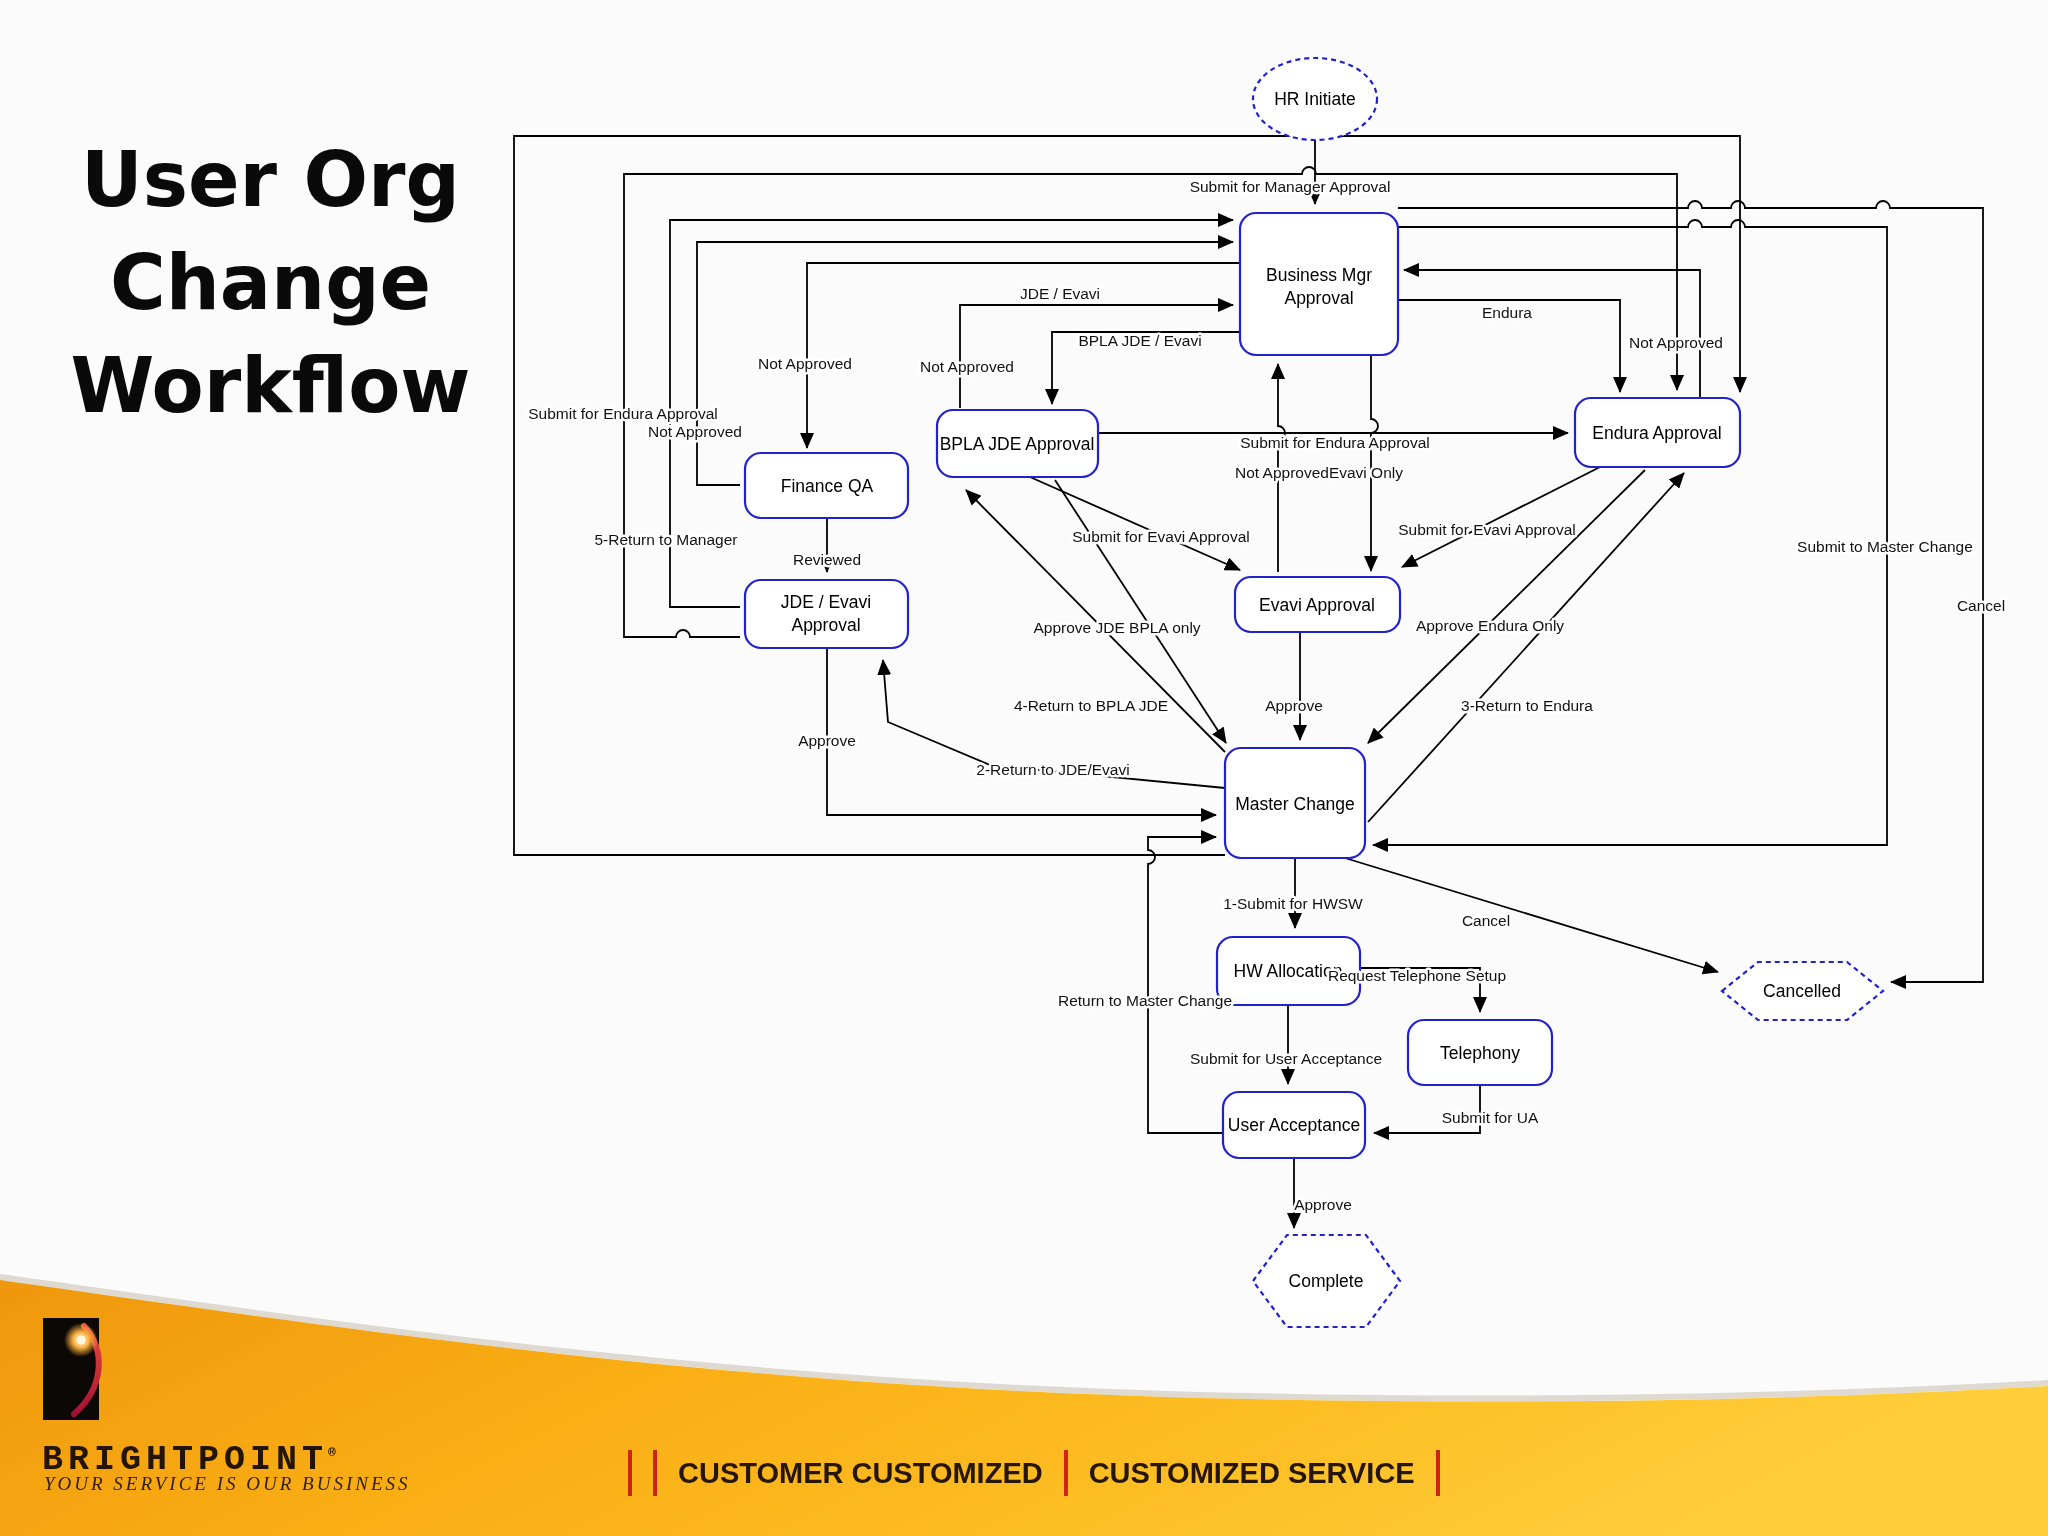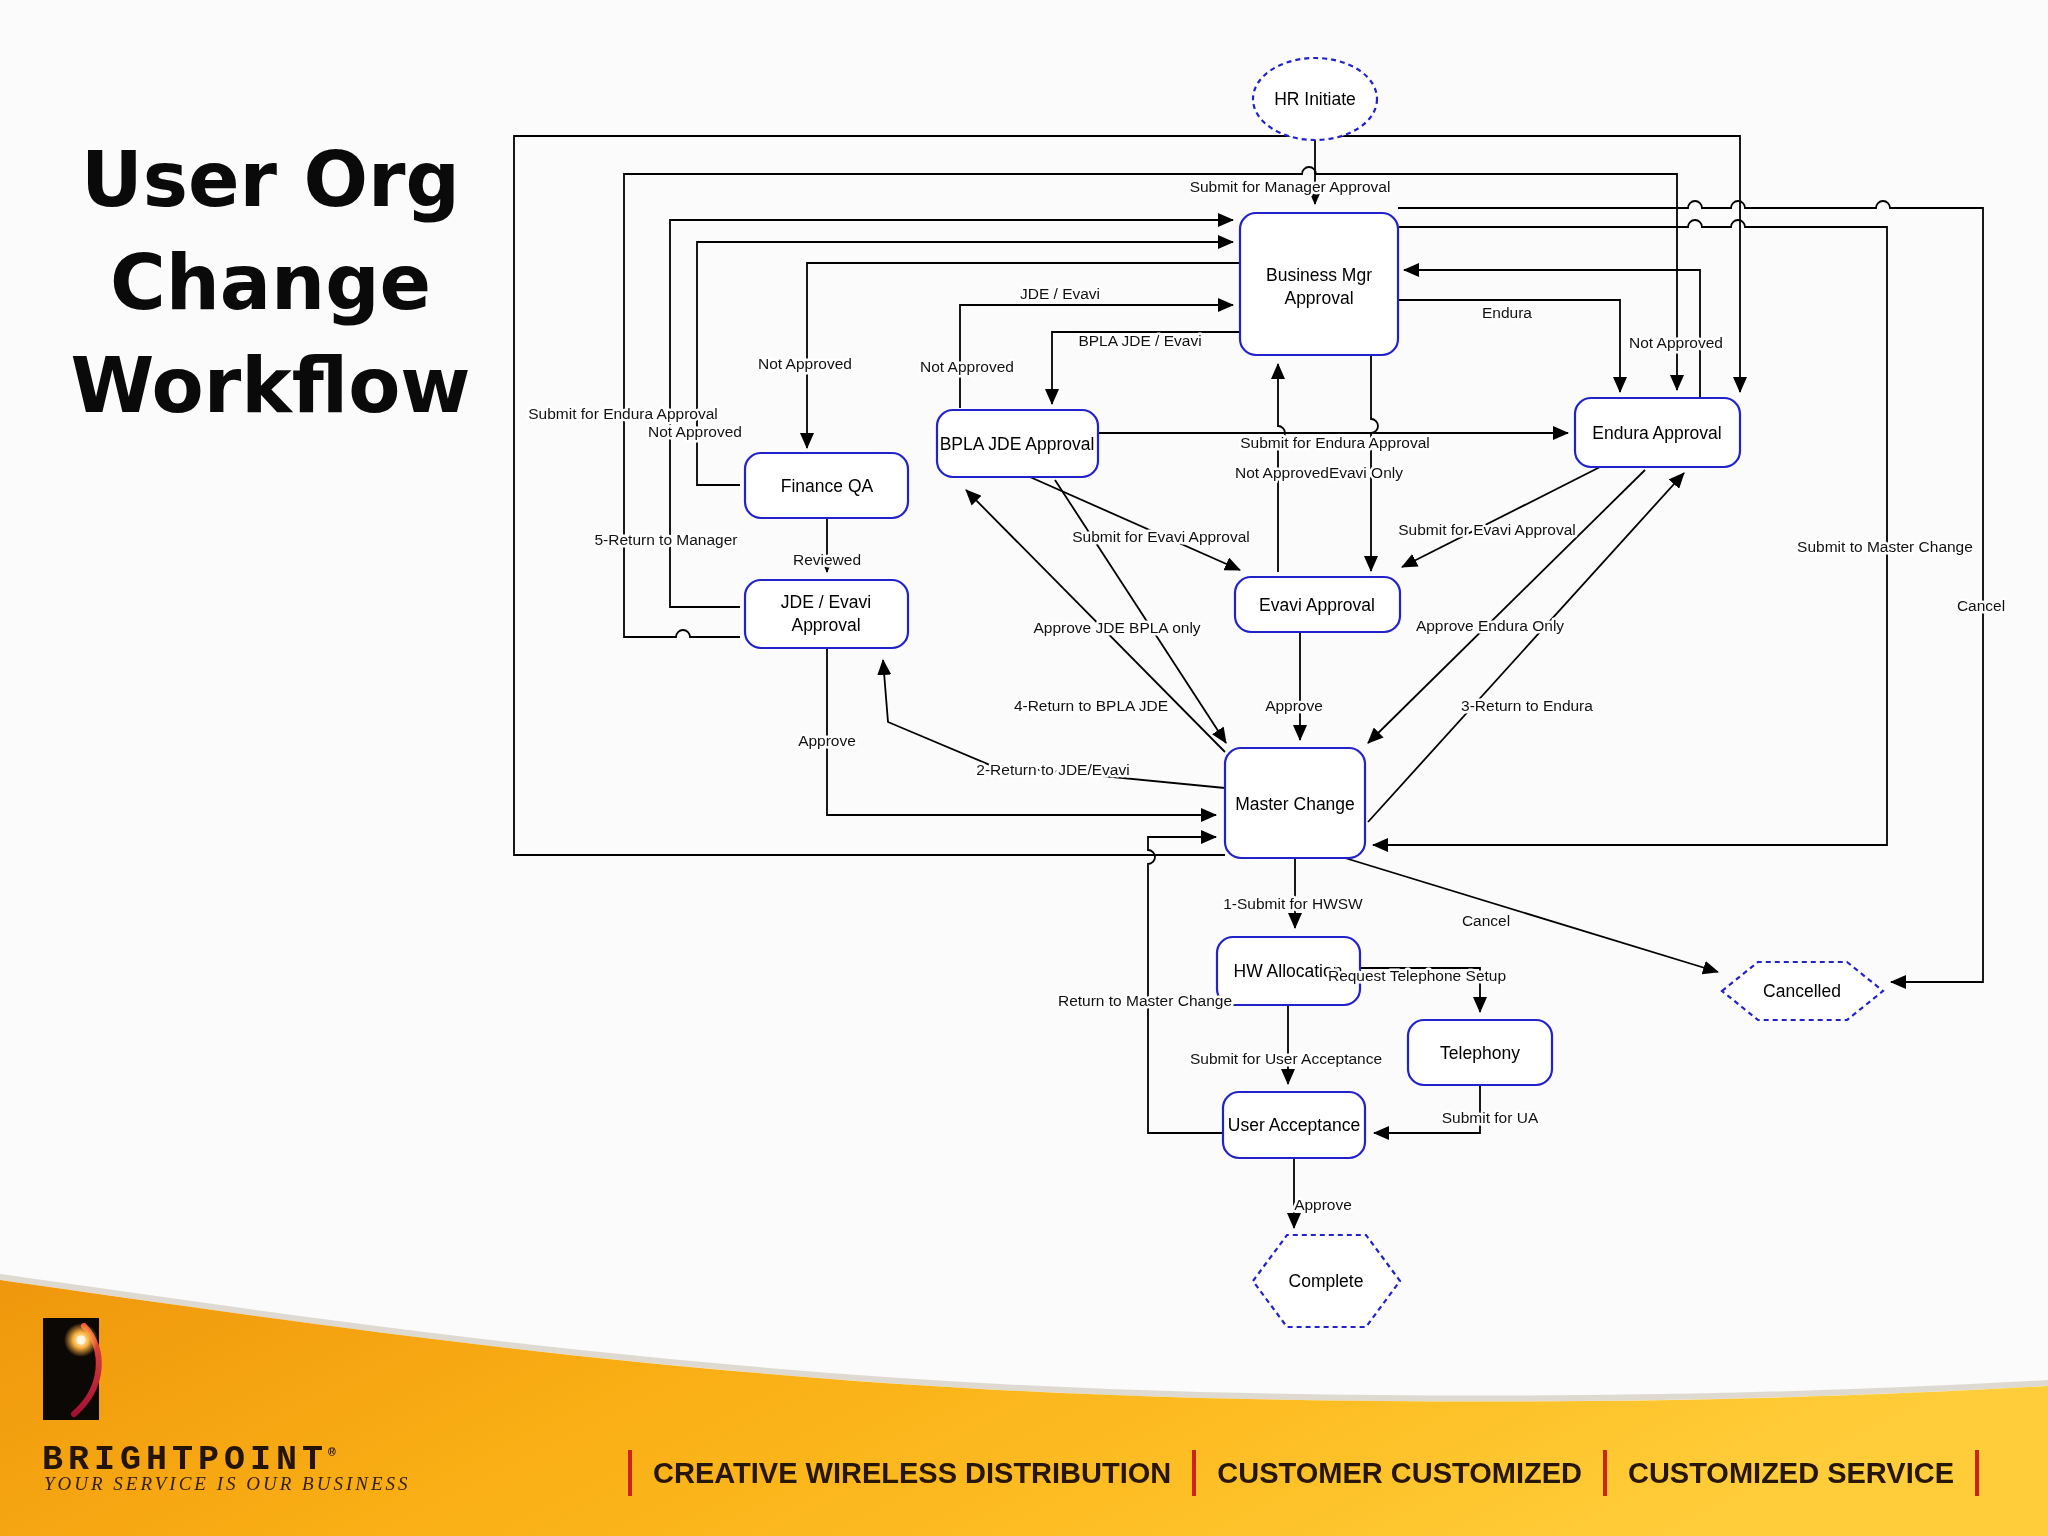--- a/index.html
+++ b/index.html
@@ -169,19 +169,18 @@
     <circle cx="81" cy="110" r="17" fill="url(#glow)"></circle>
     <circle cx="81" cy="110" r="4.5" fill="#fff8e0"></circle>
   </g>
 </svg>
 
 <div id="brand"><span>BRIGHTPOINT</span><sup>®</sup></div>
 <div id="tagline">YOUR SERVICE IS OUR BUSINESS</div>
 
 <div id="nav">
   <span class="bar"></span>
-  <span>CREATIVE WIRELESS DISTRIBUTION</span>
   <span class="bar"></span>
   <span>CUSTOMER CUSTOMIZED</span>
   <span class="bar"></span>
   <span>CUSTOMIZED SERVICE</span>
   <span class="bar"></span>
 </div>
 
 </body></html>

